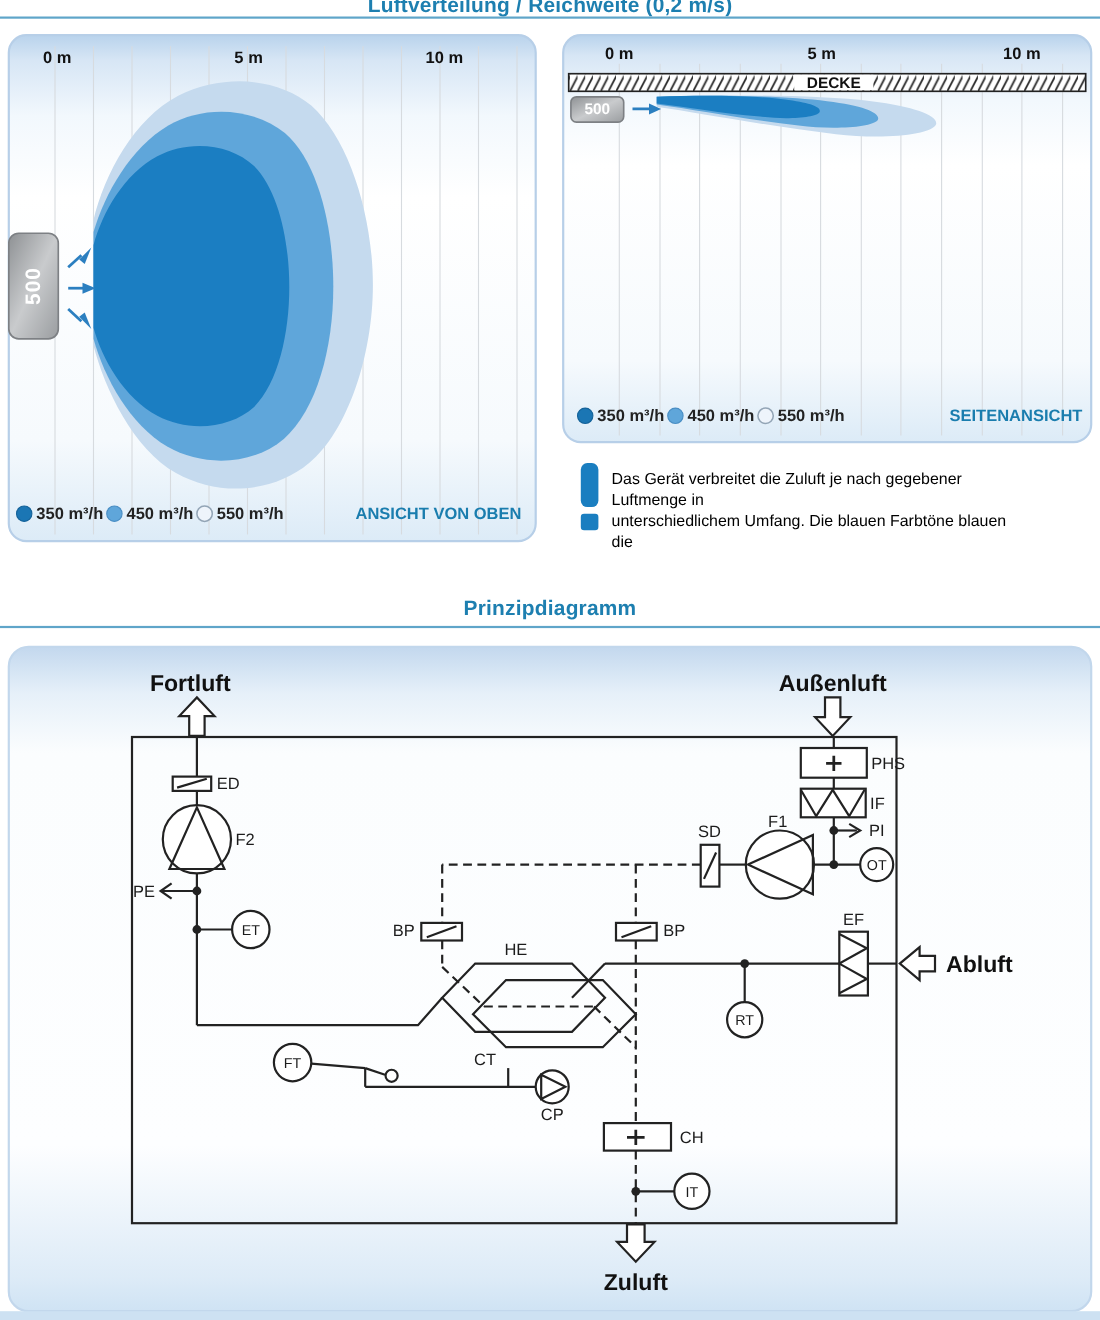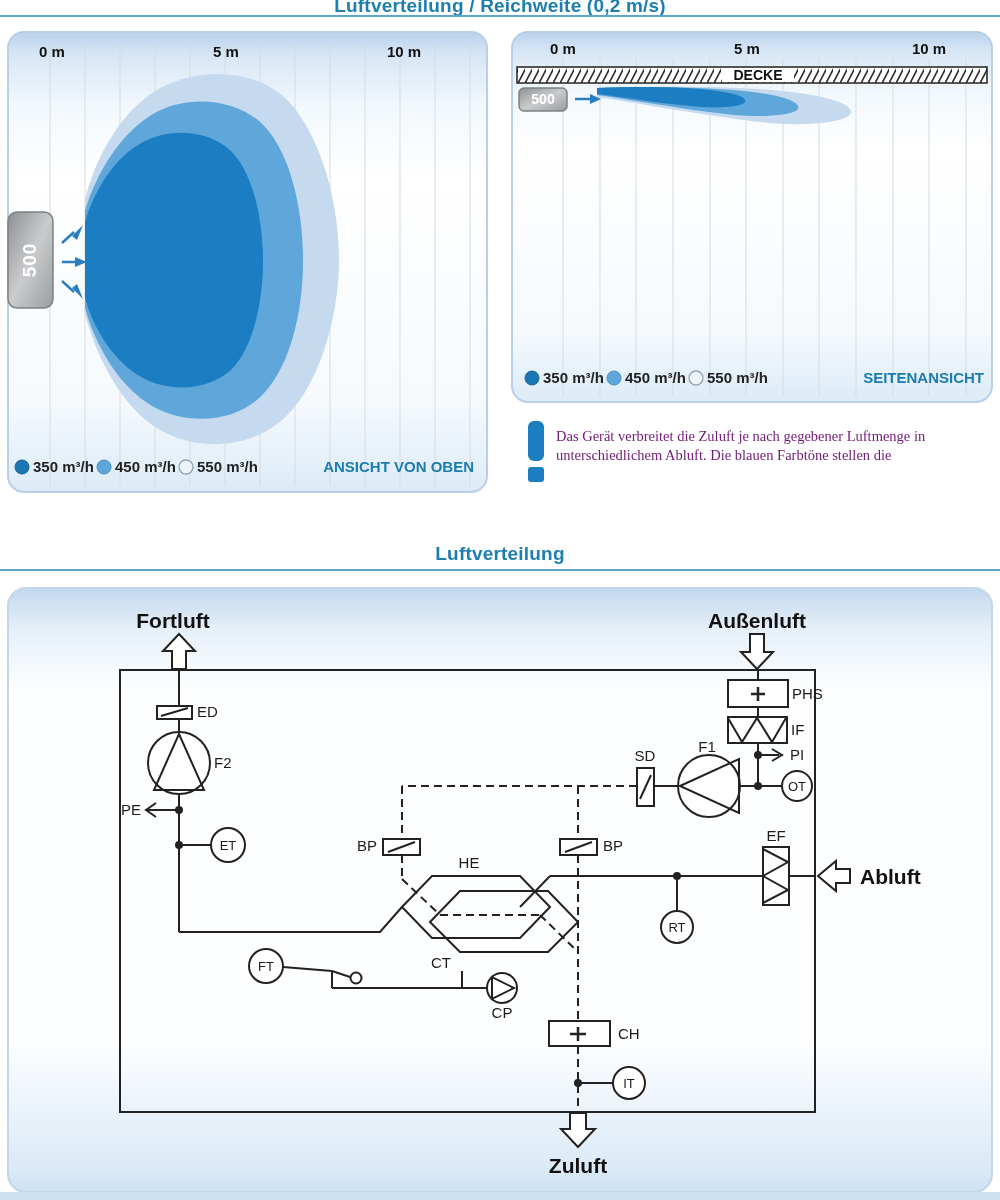--- a/index.html
+++ b/index.html
@@ -7,21 +7,21 @@
     width:1000px;height:1200px;position:relative;overflow:hidden;
     background:#ffffff;font-family:"Liberation Sans","DejaVu Sans",sans-serif;
   }
   .abs{position:absolute;}
   .section-title{
     left:0;width:1000px;text-align:center;font-weight:bold;font-size:19px;
     color:#1d7fb0;letter-spacing:.2px;
   }
   .title-rule{left:0;width:1000px;height:2px;background:#5fa5c9;}
   .note-text{
-    left:556px;top:427px;width:370px;font-size:14.5px;line-height:19px;color:#701a75;font-family:Liberation Serif, serif;
+    left:556px;top:427px;width:370px;font-size:14.5px;line-height:19px;color:#000000;
   }
   .note-icon{left:528px;top:421px;width:17px;height:62px;}
   .note-icon .bar{position:absolute;left:0;top:0;width:16px;height:40px;border-radius:6px;background:#1a7ec0;}
   .note-icon .dot{position:absolute;left:0;top:46px;width:16px;height:15px;border-radius:3px;background:#1a7ec0;}
   .bottom-strip{left:0;top:1192px;width:1000px;height:8px;background:#cde1f2;}
   svg text{font-family:"Liberation Sans","DejaVu Sans",sans-serif;}
   .lbl{font-size:15px;fill:#1c1c1c;}
   .lbl-in{font-size:13px;fill:#1c1c1c;}
   .port{font-size:21px;font-weight:bold;fill:#111;}
   .scale{font-size:15px;font-weight:bold;fill:#111;}
@@ -153,24 +153,24 @@
     </g>
   </g>
 </svg>
 
 <div class="abs note-icon">
   <span class="bar"></span>
     <span class="dot"></span>
 </div>
 <div class="abs note-text">
   <div>Das Gerät verbreitet die Zuluft je nach gegebener Luftmenge in</div>
-  <div>unterschiedlichem Abluft. Die blauen Farbtöne stellen die</div>
+  <div>unterschiedlichem Umfang. Die blauen Farbtöne blauen die</div>
 </div>
 
-<div class="abs section-title" style="top:543px">Luftverteilung</div>
+<div class="abs section-title" style="top:543px">Prinzipdiagramm</div>
 <div class="abs title-rule" style="top:569px"></div>
 
 <svg class="abs" style="left:0;top:586px" width="1000" height="610" viewBox="0 586 1000 610">
   <defs>
     <linearGradient id="panelGrad2" x1="0" y1="0" x2="0" y2="1">
       <stop offset="0" stop-color="#c3d8ee"></stop>
       <stop offset="0.07" stop-color="#e6f0f9"></stop>
       <stop offset="0.16" stop-color="#fbfdfe"></stop>
       <stop offset="0.75" stop-color="#fdfeff"></stop>
       <stop offset="0.95" stop-color="#ddebf7"></stop>

